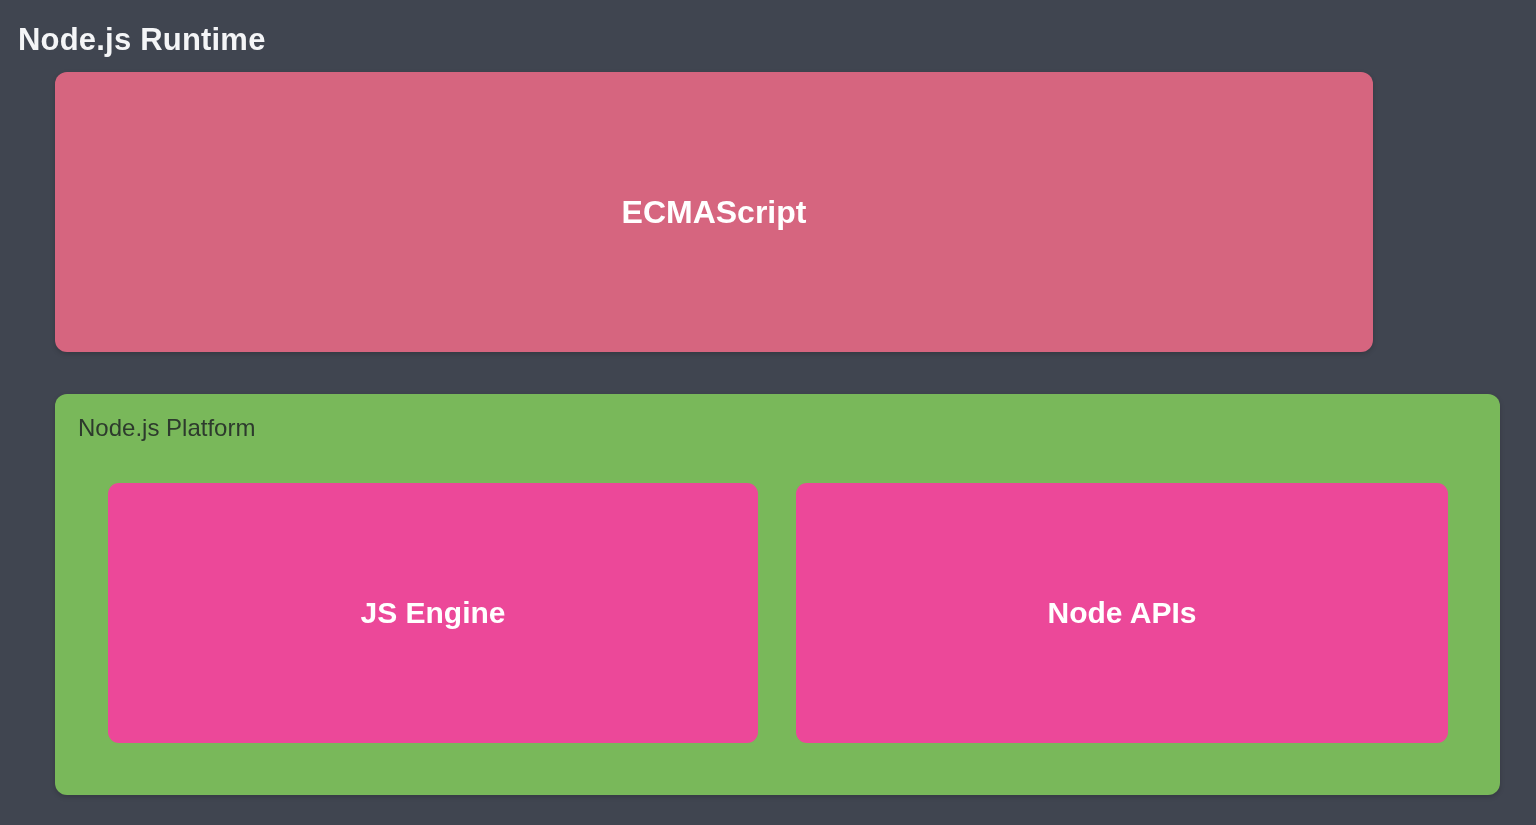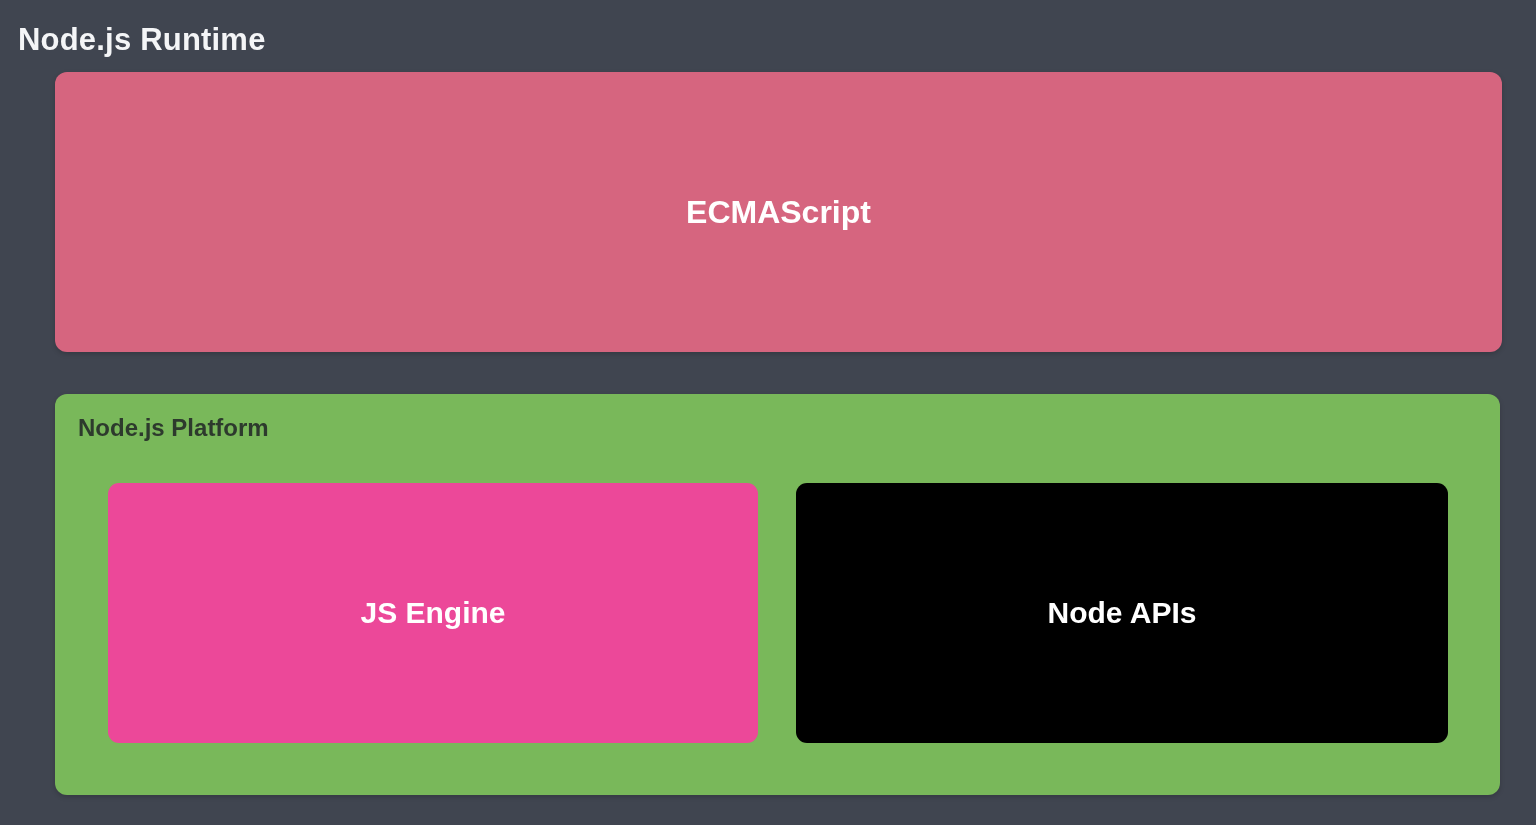--- a/index.html
+++ b/index.html
@@ -28,21 +28,21 @@
     letter-spacing: 0.2px;
   }
   .box {
     position: absolute;
     border-radius: 12px;
     box-sizing: border-box;
   }
   .ecmascript-box {
     left: 55px;
     top: 72px;
-    width: 1447px;
+    width: 1318px;
     height: 280px;
     background: #d6657f;
     display: flex;
     align-items: center;
     justify-content: center;
     box-shadow: 0 2px 5px rgba(0,0,0,0.18);
     text-align: right;
   }
   .ecmascript-label {
     color: #ffffff;
@@ -55,21 +55,21 @@
     width: 1445px;
     height: 401px;
     background: #79b85a;
     box-shadow: 0 2px 5px rgba(0,0,0,0.18);
   }
   .platform-label {
     position: absolute;
     left: 23px;
     top: 20px;
     font-size: 24px;
-    font-weight: 700;
+    font-weight: 400;
     color: #2d3a2d;
   }
   .inner-box {
     position: absolute;
     top: 89px;
     height: 260px;
     border-radius: 11px;
     display: flex;
     align-items: center;
     justify-content: center;
@@ -78,21 +78,21 @@
     color: #ffffff;
   }
   .js-engine-box {
     left: 53px;
     width: 650px;
     background: #ec4899;
   }
   .node-apis-box {
     left: 741px;
     width: 652px;
-    background: #000000;
+    background: #ec4899;
   }
   .watermark {
     position: absolute;
     right: 5px;
     bottom: 3px;
     font-size: 21px;
     color: #cfcfcf;
     text-shadow: 1px 1px 2px rgba(18,18,18,0.9);
     z-index: 5;
     letter-spacing: 0.5px;

